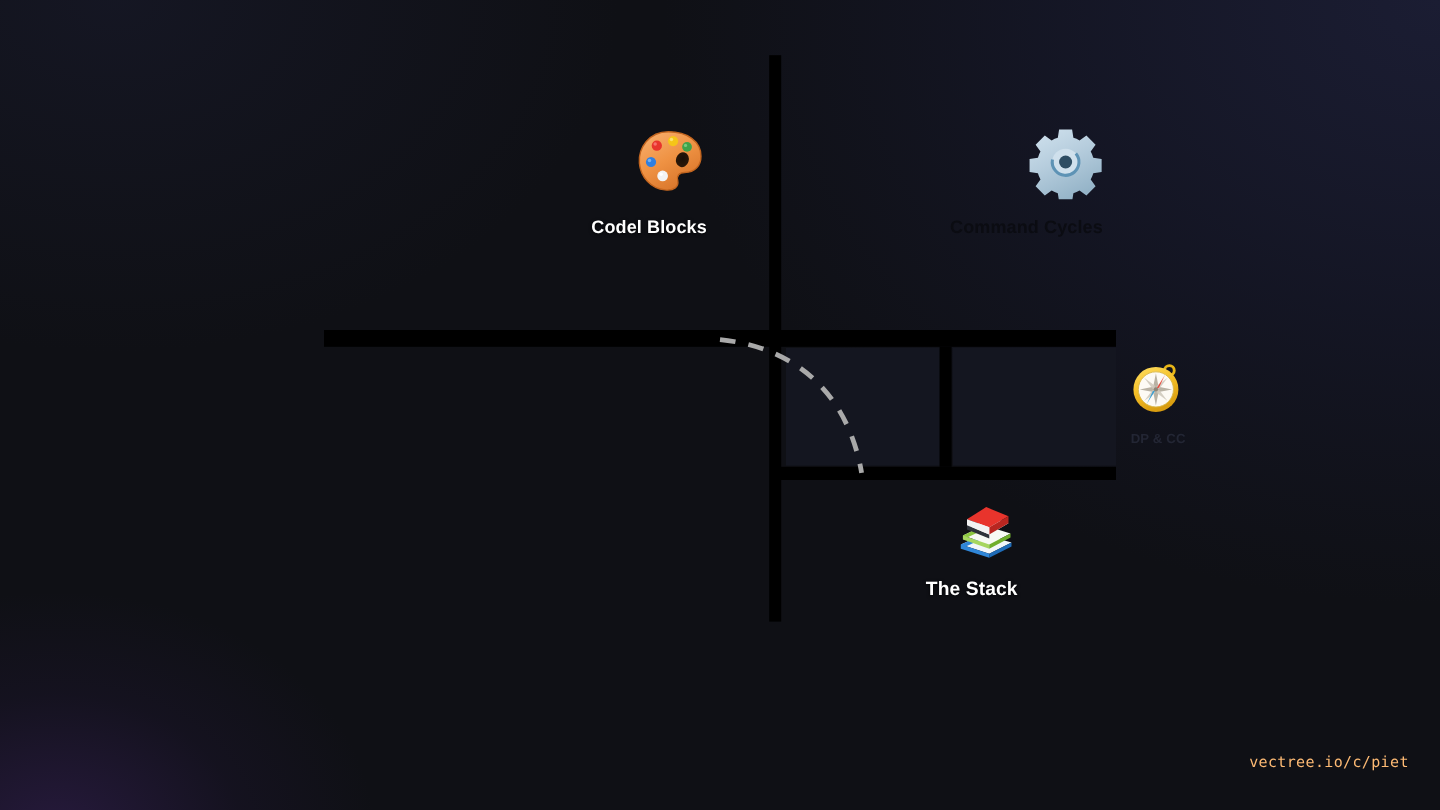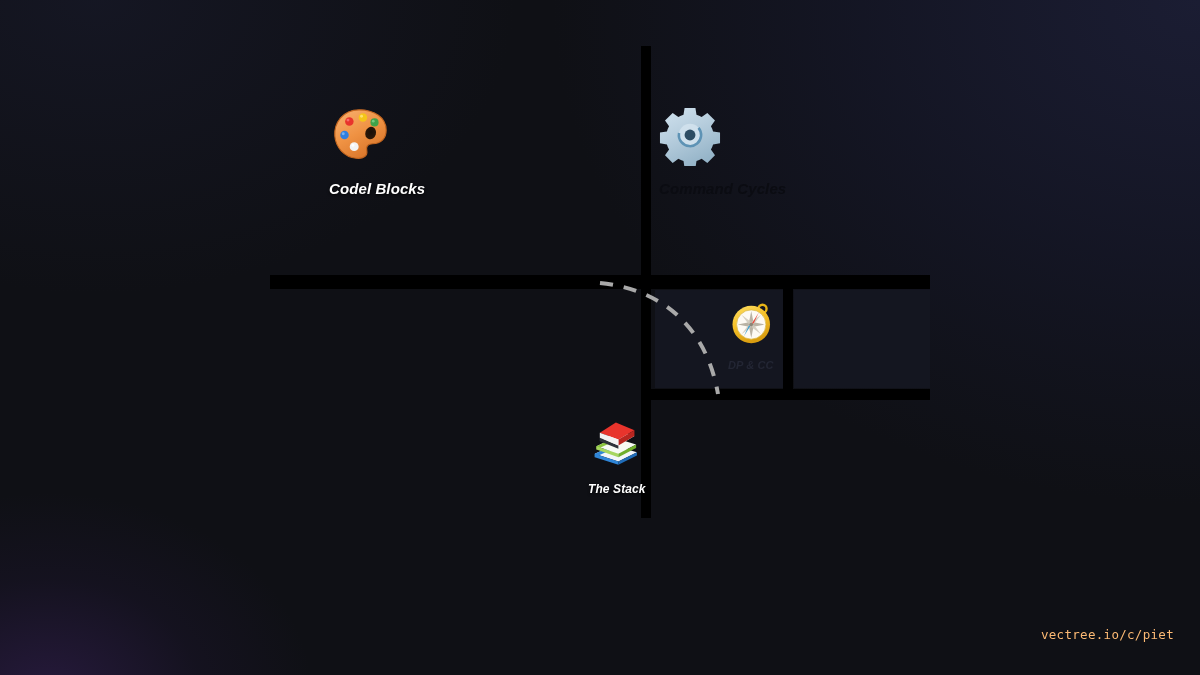--- a/index.html
+++ b/index.html
@@ -24,21 +24,21 @@
     position:absolute; inset:0;
     background:radial-gradient(600px 420px at 8% 0%, rgba(28,30,52,0.45) 0%, rgba(15,16,21,0) 70%);
   }
 
   
   #stage{ position:absolute; inset:0; }
 
   .panel{ position:absolute; background:#141620; }
   .bar{ position:absolute; background:#000000; }
 
-  .node{ position:absolute; text-align:left;font-style:italic; }
+  .node{ position:absolute; text-align:right; }
   .node .glyph{ display:block; line-height:1; }
   .node .label{
     display:block; font-weight:bold; letter-spacing:.1px; white-space:nowrap;
   }
 
   
   .lbl-bright{ color:#ffffff; text-shadow:0 1px 3px rgba(0,0,0,.85); }
   .lbl-dark  { color:#0b0c12; }
   .lbl-dim   { color:#232634; }
 
@@ -171,21 +171,21 @@
         <path d="M36 46 L57 35 L57 39 L36 50 Z" fill="#6fae2c"></path>
 
         <path d="M14 27 L33 17 L55 25 L36 36 Z" fill="#fdfdfd"></path>
         <path d="M14 27 L33 17 L33 21 L14 31 Z" fill="#3a3f47"></path>
         <path d="M14 31 L36 40 L36 36 L14 27 Z" fill="#2e333a"></path>
         <path d="M33 9 L55 18 L36 29 L14 21 Z" fill="#e8342c"></path>
         <path d="M36 29 L55 18 L55 25 L36 36 Z" fill="#b92620"></path>
         <path d="M14 21 L36 29 L36 36 L14 27 Z" fill="#f2f2f2"></path>
       </svg>
     </span>
-    <span class="label lbl-bright" style="font-size: 12px; margin-top: 10px;">The Stack</span>
+    <span class="label lbl-bright" style="font-size: 16px; margin-top: 10px;">The Stack</span>
   </div>
 
 </div>
 
 <div id="footer">
 
   <div id="site-url">vectree.io/c/piet</div>
 </div>
 
 </body></html>

